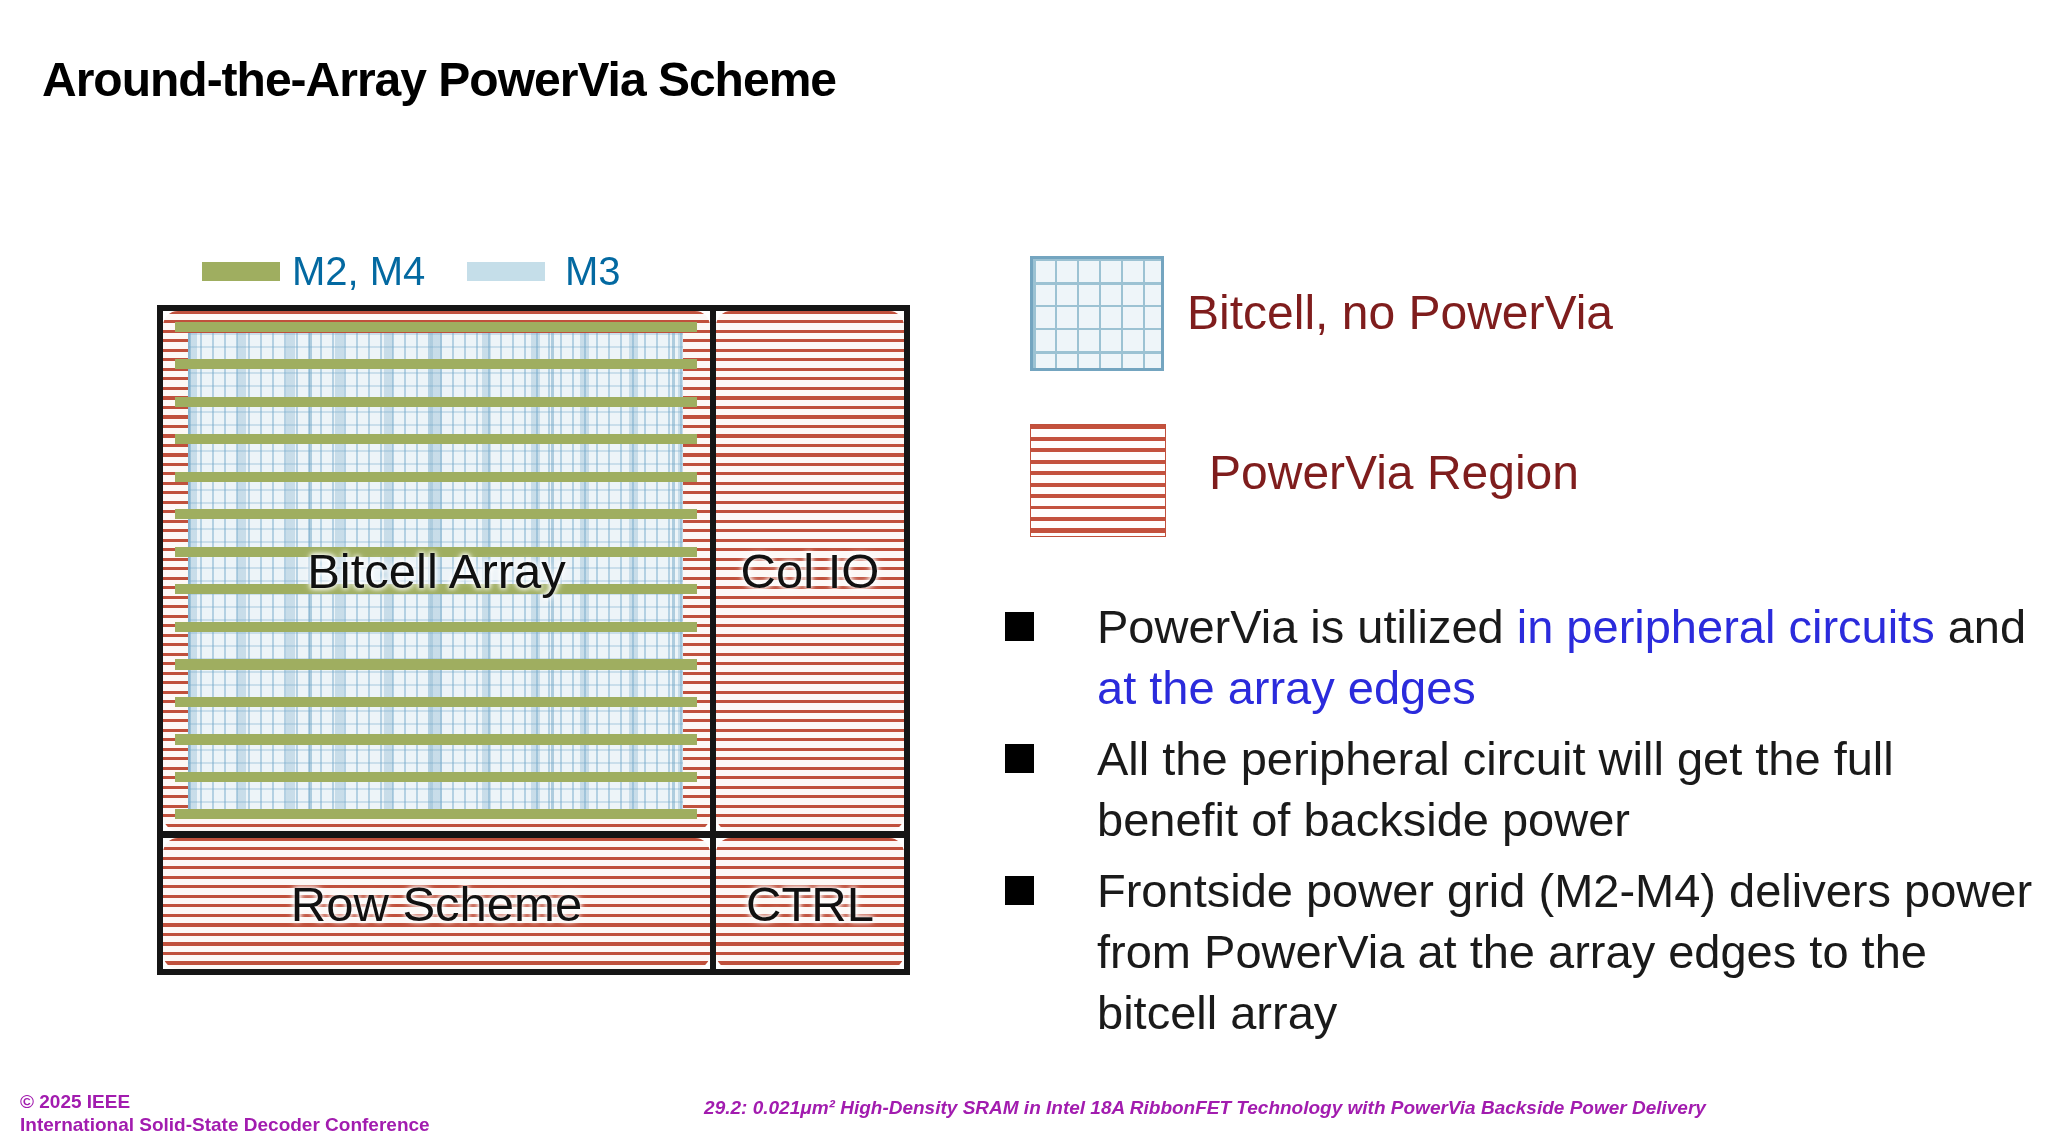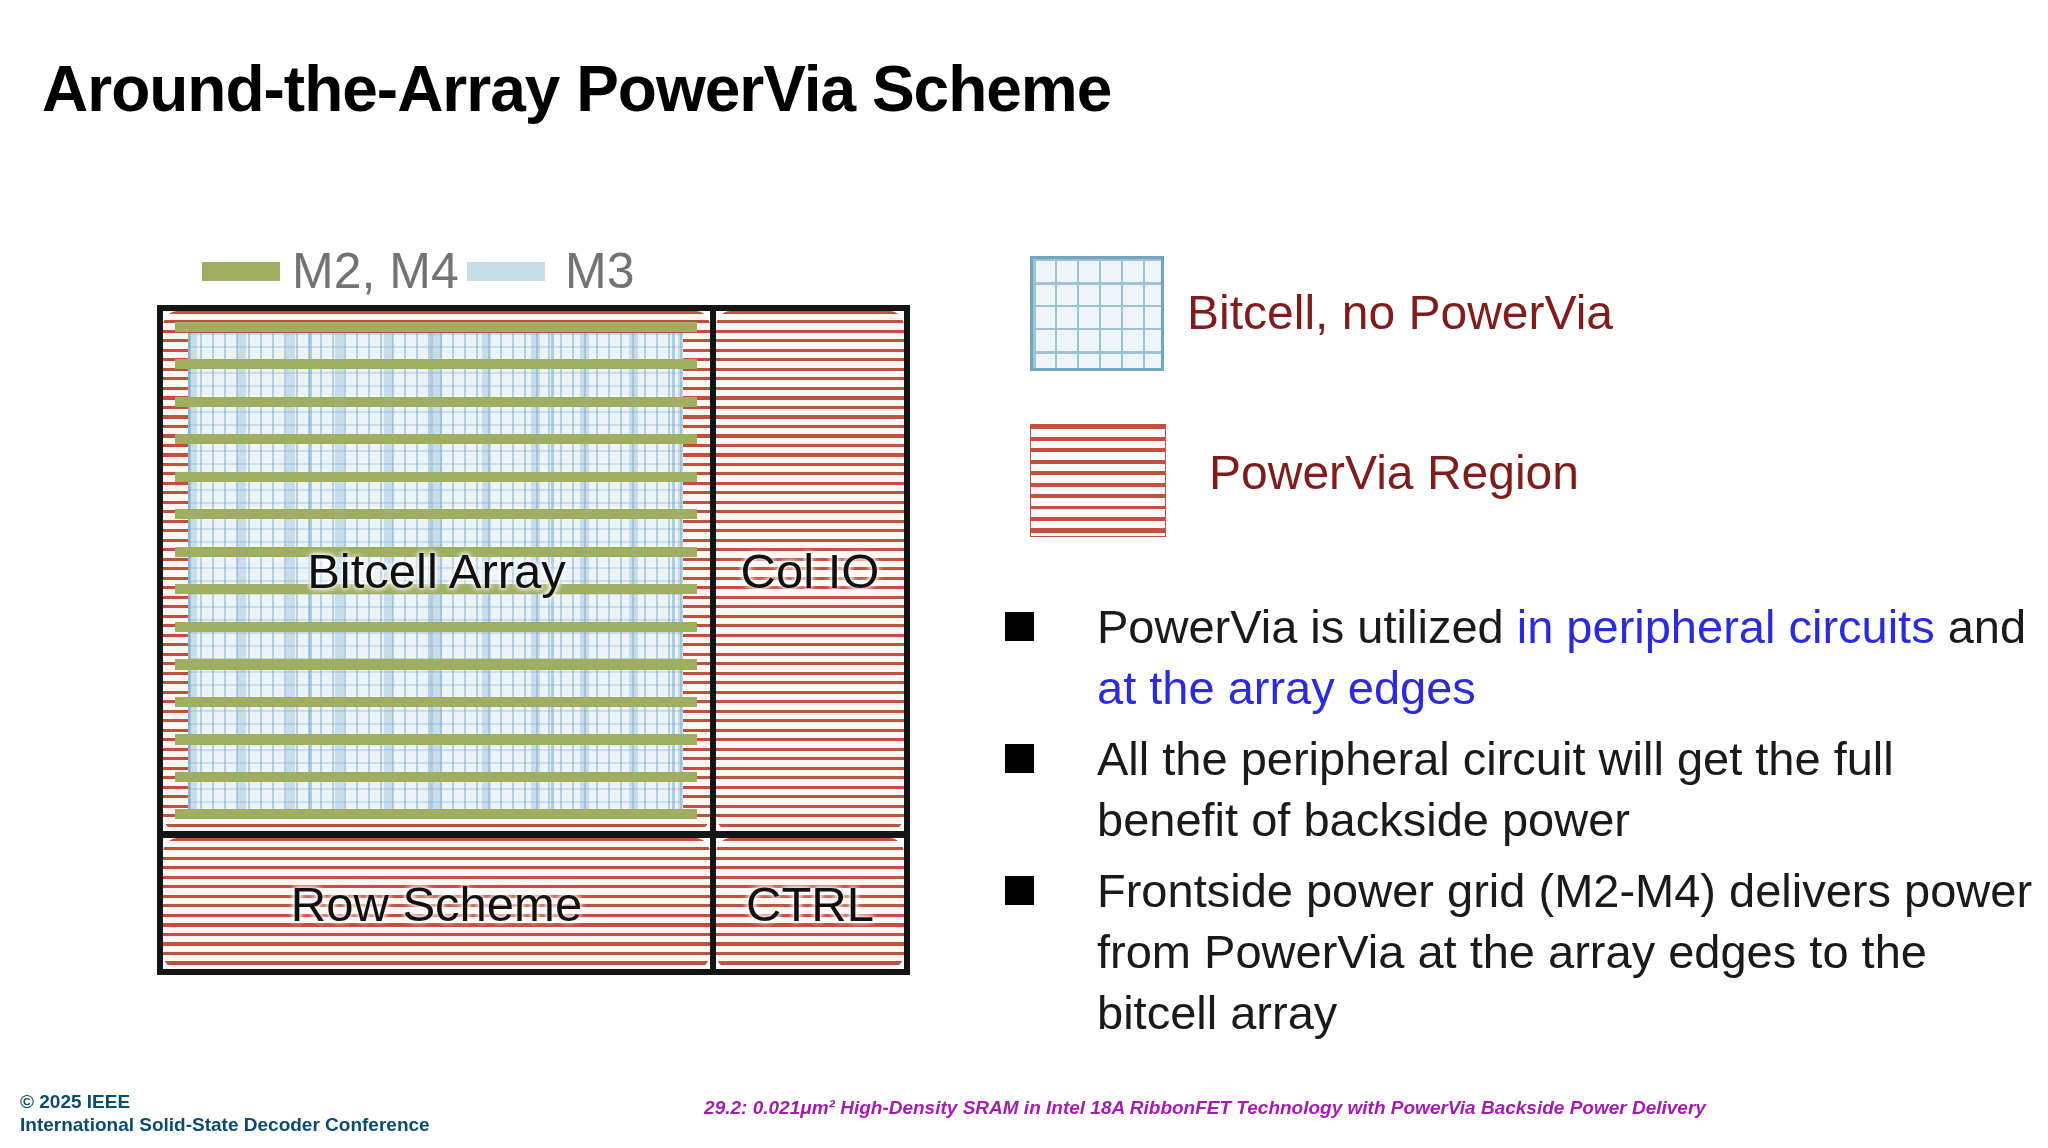--- a/index.html
+++ b/index.html
@@ -22,29 +22,29 @@
     position:relative;
     width:2048px;height:1148px;
     background:#ffffff;
     overflow:hidden;
   }
   .abs{position:absolute;}
 
   
   #title{
     left:42px;top:52px;
-    font-size:64px;font-weight:700;color:#000;
+    font-size:48px;font-weight:700;color:#000;
     letter-spacing:-1px;white-space:nowrap;
   }
 
   
   .metal-swatch{height:19px;width:78px;top:262px;}
   #swatch-m2m4{left:202px;background:var(--green);}
   #swatch-m3{left:467px;background:var(--m3-blue);}
-  .metal-label{top:246px;font-size:50px;color:#737373;line-height:50px;white-space:nowrap;}
+  .metal-label{top:246px;font-size:40px;color:#0369a1;line-height:50px;white-space:nowrap;}
   #label-m2m4{left:292px;}
   #label-m3{left:565px;}
 
   
   #floorplan{
     left:157px;top:305px;width:753px;height:670px;
     border:6px solid #151515;box-sizing:border-box;
     display:grid;
     grid-template-columns:547px 6px 1fr;
     grid-template-rows:520px 7px 1fr;
@@ -108,21 +108,21 @@
     margin-top:16px;margin-right:63px;
   }
   .bullet-text{
     font-size:47px;line-height:61px;color:#1a1a1a;
   }
   .bullet-text .accent{color:var(--accent-blue);font-weight:400;}
 
   
   #footer-copyright{
     left:20px;top:1090px;
-    font-size:19px;font-weight:700;color:#0c4a6e;line-height:23px;
+    font-size:19px;font-weight:700;color:#a21caf;line-height:23px;
   }
   #footer-paper{
     left:660px;top:1097px;width:1090px;text-align:center;
     font-size:19px;font-weight:700;font-style:italic;color:#a21caf;
   }
   #footer-page{
     right:10px;top:1116px;
     font-size:22px;font-weight:700;font-style:italic;color:#111;margin-top:40px;
   }
 </style>

